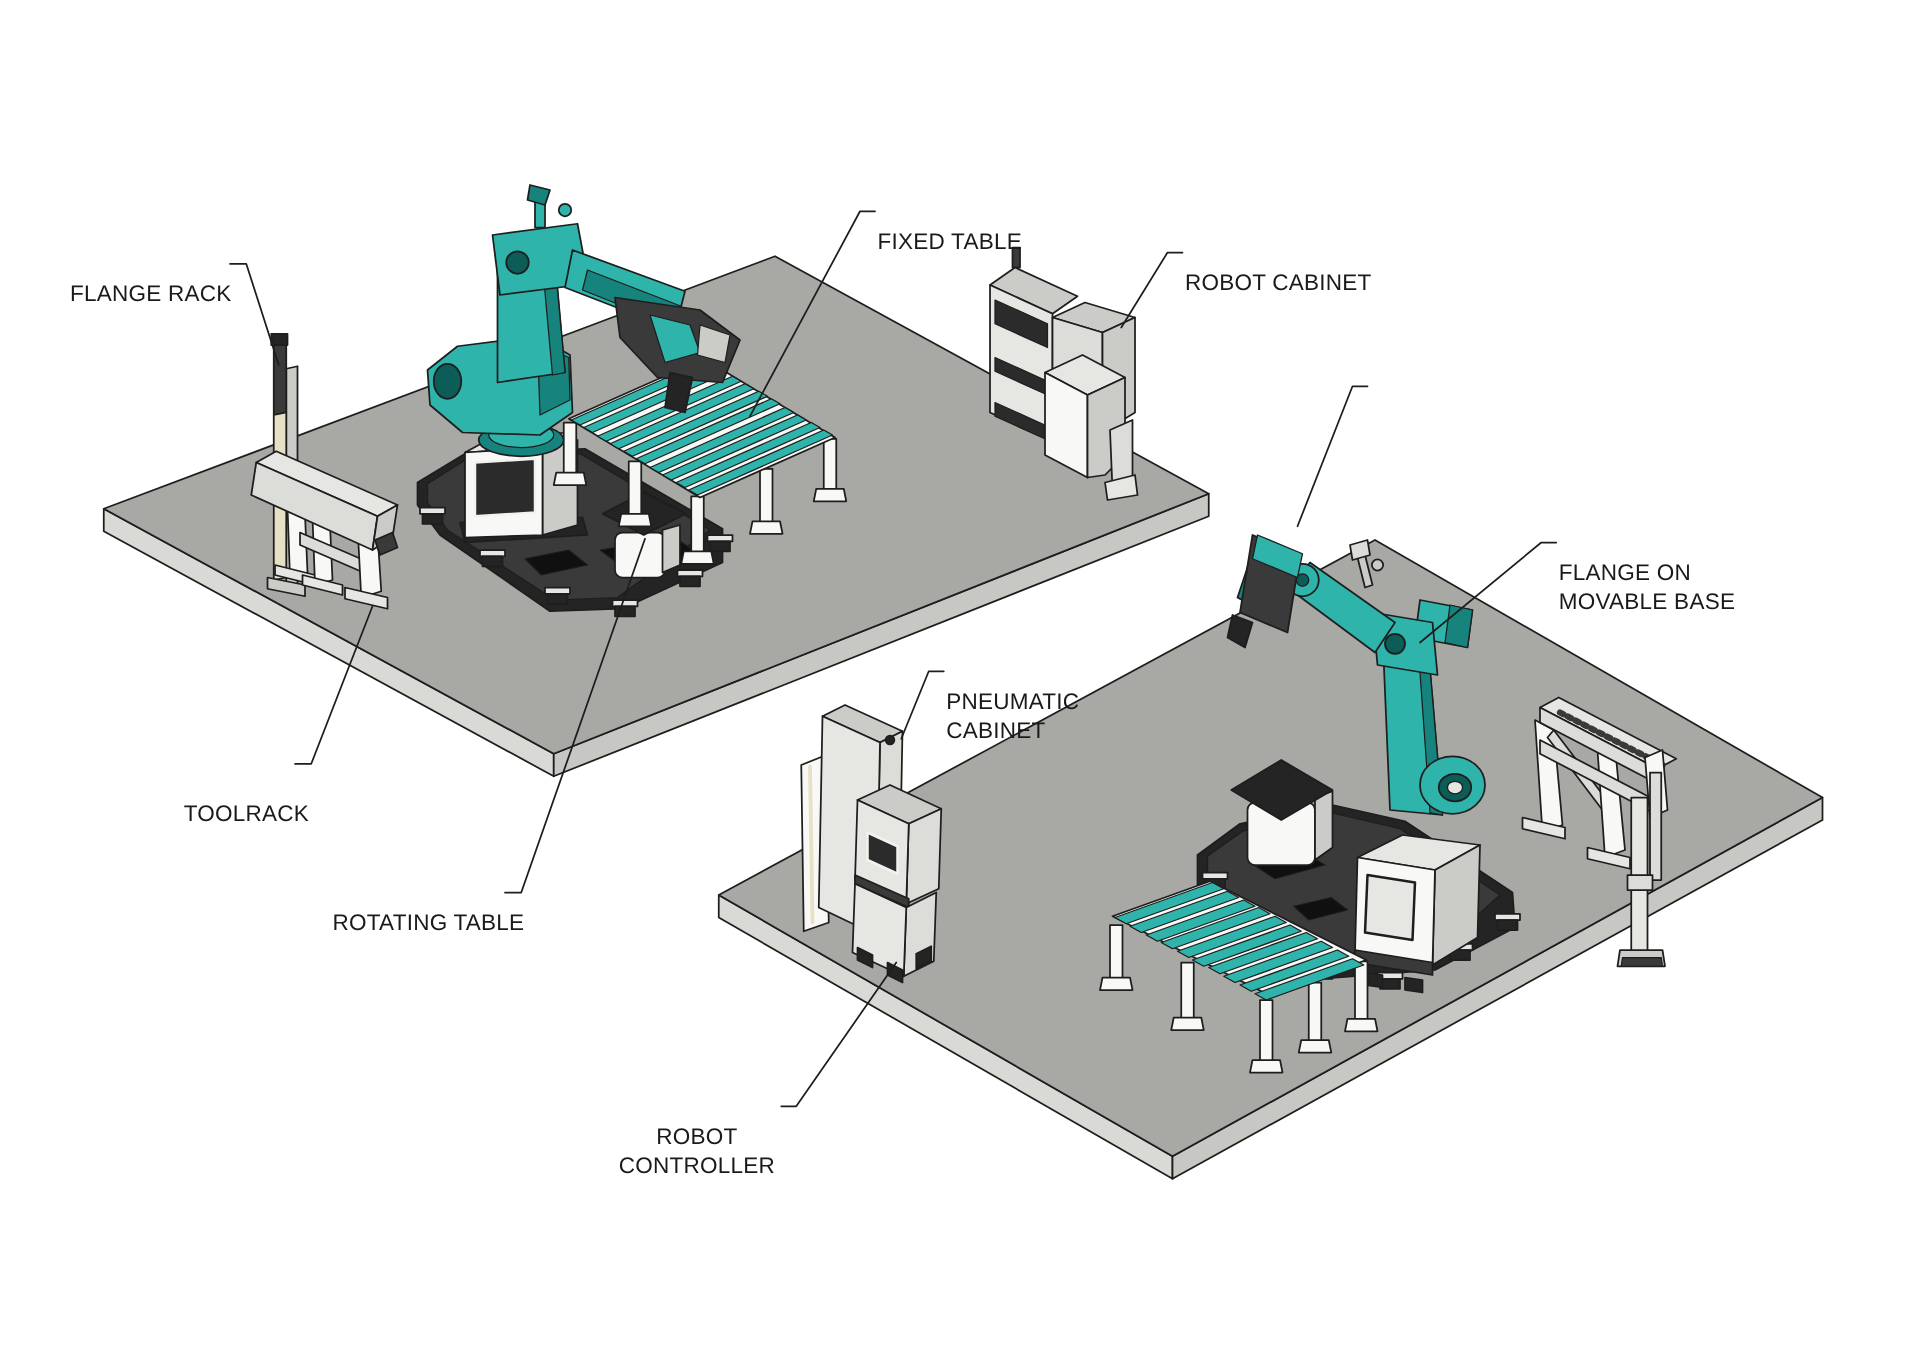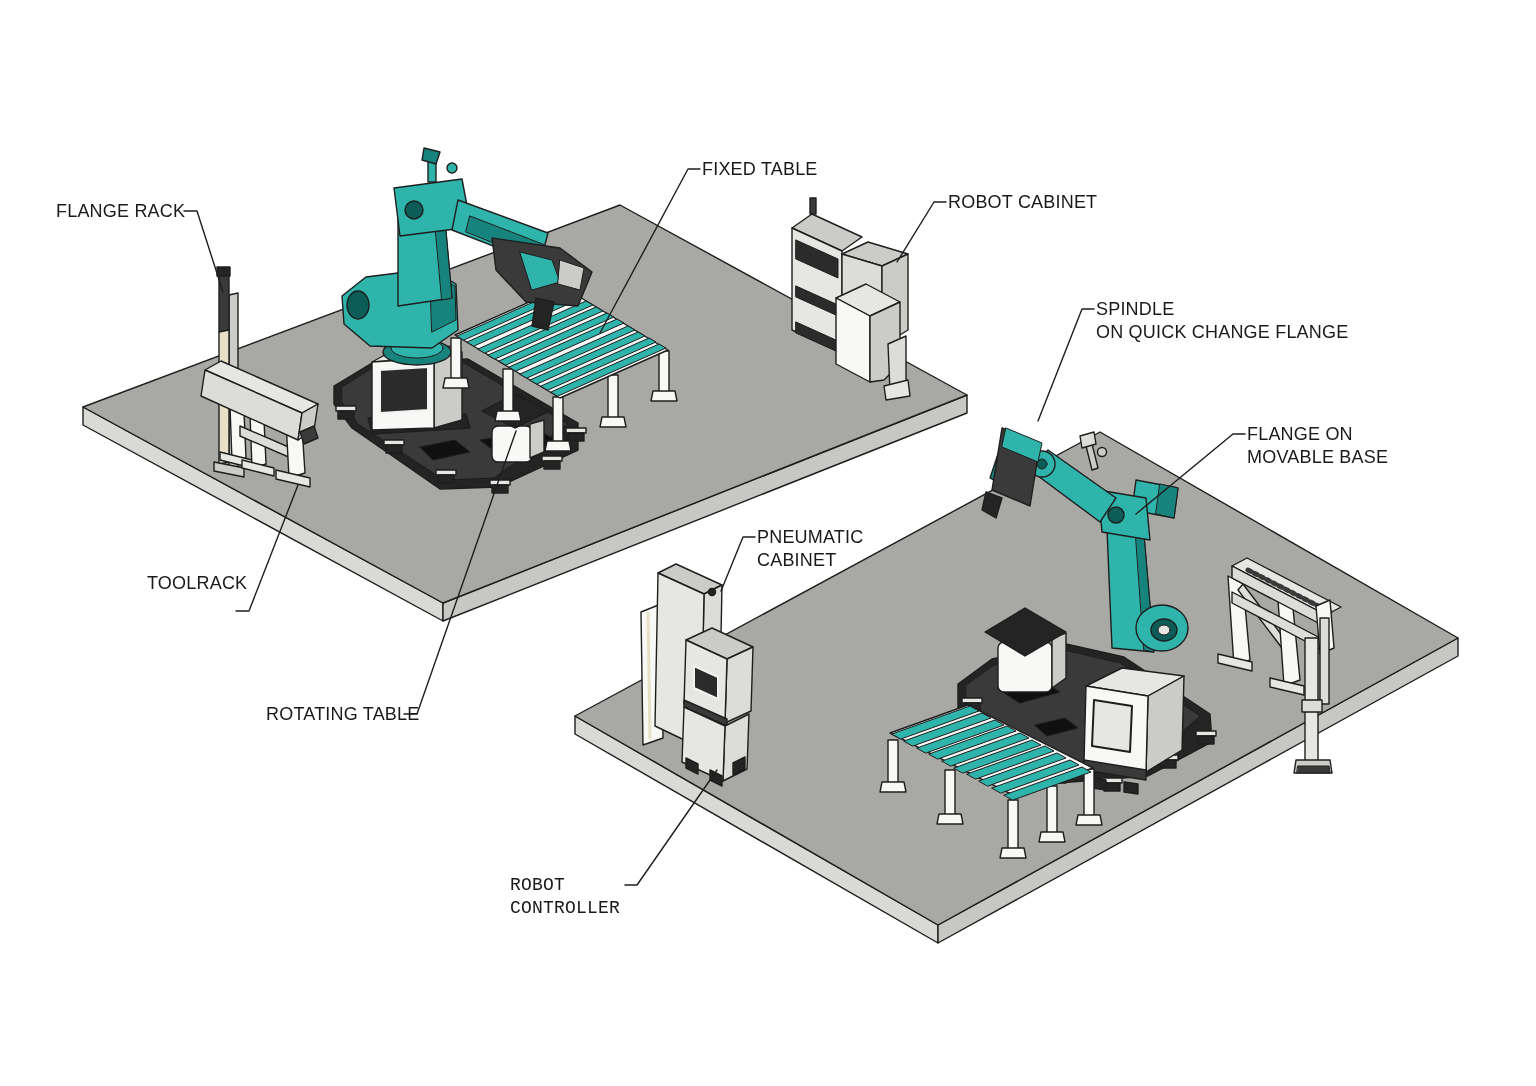--- a/index.html
+++ b/index.html
@@ -10,22 +10,22 @@
   svg polygon, svg rect, svg path, svg ellipse, svg circle, svg line{
     stroke:var(--line);stroke-width:1.4;stroke-linejoin:round;stroke-linecap:round;fill:none;}
   .ns{stroke:none;}
   .thin{stroke-width:1;}
   .fA{fill:var(--floorTop)} .fB{fill:var(--floorSide)} .fC{fill:var(--floorSideDark)}
   .fT{fill:var(--teal)} .fTd{fill:var(--tealDark)} .fTp{fill:var(--tealDeep)}
   .fD{fill:var(--darkBase)} .fD2{fill:var(--darkBase2)} .fCut{fill:var(--cutout)}
   .fL{fill:var(--grayLight)} .fM{fill:var(--grayMid)} .fS{fill:var(--graySoft)}
   .fW{fill:var(--white)} .fCr{fill:var(--cream)} .fScr{fill:#2b2b2b}
   .lbl{position:absolute;font-size:18px;line-height:23px;color:var(--labelColor,#1a1a1a);
-       white-space:pre-line;letter-spacing:.2px;}
-  .lbl.r{text-align:left;font-family:Liberation Mono, monospace;}
+       white-space:pre-line;letter-spacing:.2px;margin-top:24px;}
+  .lbl.r{text-align:center;}
 </style>
 </head>
 <body>
 
 <div class="stage">
 <svg width="1536" height="1086" viewBox="0 0 1536 1086">
   <defs>
     <pattern id="dots" width="9" height="6" patternUnits="userSpaceOnUse">
       <circle class="ns" cx="2.5" cy="2.5" r="1.2" fill="#6b6b6b"></circle>
     </pattern>
@@ -306,23 +306,21 @@
     <path d="M236,611 L249,611 L298,485"></path>
     <path d="M404,714 L417,714 L516,431"></path>
     <path d="M755,537 L743,537 L721,591"></path>
     <path d="M625,885 L637,885 L717,770"></path>
   </g>
 </svg>
 
   <div class="lbl" style="left:56px;top:200px">FLANGE RACK</div>
   <div class="lbl" style="left:702px;top:158px">FIXED TABLE</div>
   <div class="lbl" style="left:948px;top:191px">ROBOT CABINET</div>
-  <div class="lbl" style="left:1096px;top:298px">SPINDLE
-ON QUICK CHANGE FLANGE</div>
   <div class="lbl" style="left:1247px;top:423px">FLANGE ON
 MOVABLE BASE</div>
-  <div class="lbl" style="left:147px;top:572px">TOOLRACK</div>
+  <div class="lbl" style="left:147px;top:616px">TOOLRACK</div>
   <div class="lbl" style="left:266px;top:703px">ROTATING TABLE</div>
   <div class="lbl" style="left:757px;top:526px">PNEUMATIC
 CABINET</div>
   <div class="lbl r" style="right:916px;top:874px">ROBOT
 CONTROLLER</div>
 </div>
 
 </body></html>

